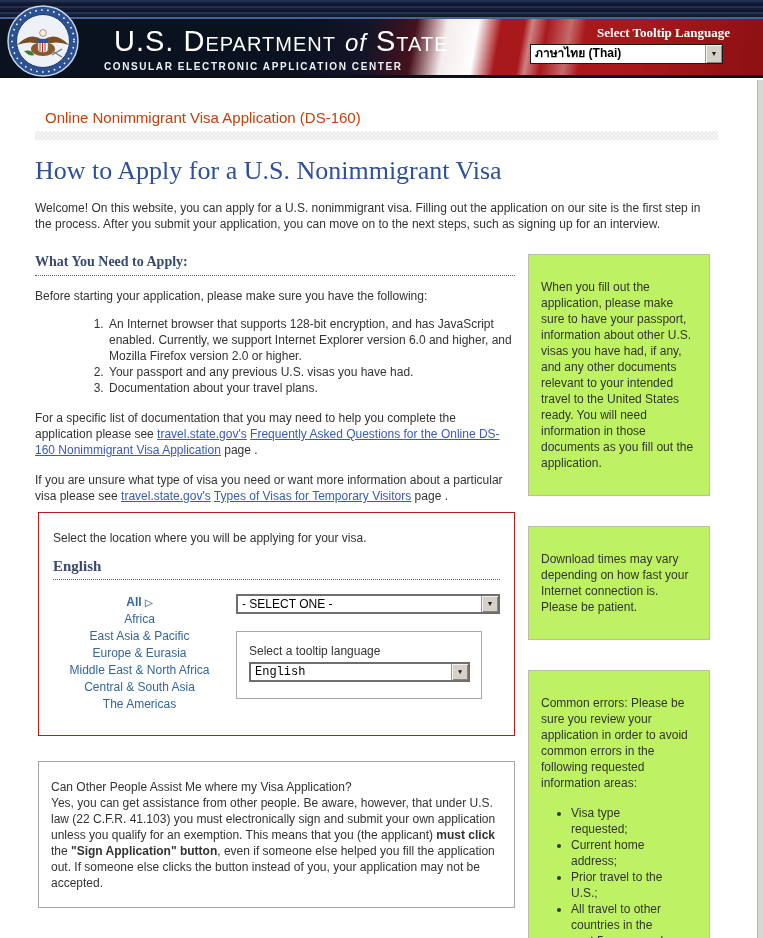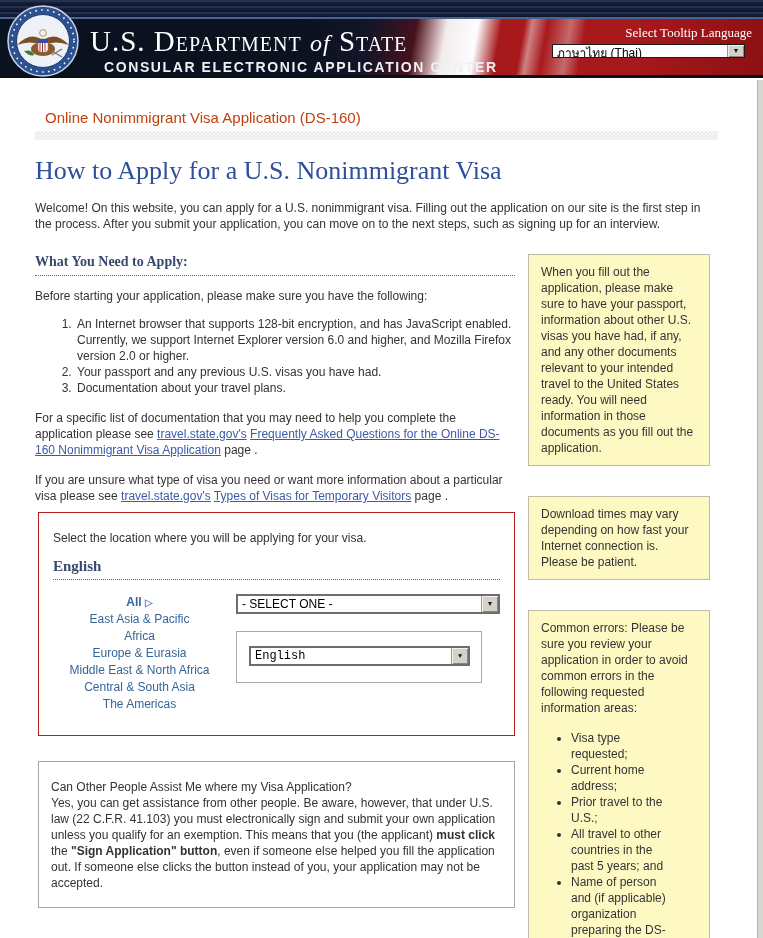--- a/index.html
+++ b/index.html
@@ -19,45 +19,45 @@
     position: relative; height: 59px;
     background:
       linear-gradient(100deg, rgba(255,255,255,0) 54%, rgba(255,255,255,.92) 58%, #fdfdfd 62%, rgba(255,255,255,0) 65%),
       linear-gradient(100deg, rgba(255,255,255,0) 68%, rgba(255,255,255,.45) 69%, rgba(255,255,255,0) 71%, rgba(255,255,255,.35) 74%, rgba(255,255,255,0) 76%),
       linear-gradient(100deg, #0a111f 0%, #0a111f 38%, #131528 48%, #57101a 56%, #a8191c 64%, #a8191c 82%, #8c1013 100%);
     border-bottom: 3px solid #0a0f1a;
   }
   .seal { position: absolute; left: 7px; top: -14px; width: 72px; height: 72px; }
   .brand { position: absolute; left: 90px; top: 7px; color: #fff; }
   .brand-title {
-    font-family: Liberation Serif, serif; font-variant: small-caps;
-    font-size: 29px; line-height: 30px; letter-spacing: 1px; white-space: nowrap;
+    font-family: Liberation Sans, sans-serif; font-variant: small-caps;
+    font-size: 29px; line-height: 30px; letter-spacing: 1px; white-space: nowrap; margin-left: 24px;
   }
   .brand-title .of { font-style: italic; font-variant: normal; font-size: 24px; }
   .brand-sub {
-    font-size: 14px; font-weight: bold; letter-spacing: 1.6px;
+    font-size: 10px; font-weight: bold; letter-spacing: 1.6px;
     color: #eef0f5; margin: 1px 0 0 14px; white-space: nowrap;
   }
-  .lang-area { position: absolute; right: 11px; top: 6px; width: 200px; text-align: right; }
+  .lang-area { position: absolute; right: 33px; top: 6px; width: 200px; text-align: right; font-weight: bold; }
   .lang-label { font-family: "Liberation Serif", serif; font-size: 13px; color: #fff; }
   .lang-select { margin-top: 3px; width: 193px; }
   
   .select {
     display: flex; align-items: stretch; height: 20px;
     background: #fff; border: 2px solid #6e6e6e;
   }
   .select .val { flex: 1 1 auto; padding: 1px 4px 0; font-size: 12px; line-height: 15px;
     white-space: nowrap; overflow: hidden; color: #000; text-align: left; }
   .select .btn {
     flex: 0 0 17px; display: flex; align-items: center; justify-content: center;
     background: #d5d1c8; border-left: 1px solid #999;
     box-shadow: inset 1px 1px 0 #f4f2ee, inset -1px -1px 0 #8a867e;
     font-size: 7px; color: #1a1a1a; cursor: default;
   }
-  .lang-select { border: 1px solid #1a1a1a; height: 14px; }
+  .lang-select { border: 1px solid #1a1a1a; height: 20px; }
   
   .crumb { margin: 32px 45px 0 45px; font-family: Liberation Sans, sans-serif; font-size: 15px; color: #c2410c; }
   .checker {
     margin: 5px 45px 0 35px; width: 683px; height: 9px;
     background: conic-gradient(#eaeaea 25%, #f7f7f7 0 50%, #eaeaea 0 75%, #f7f7f7 0);
     background-size: 4px 4px;
   }
   h1.page-title {
     margin: 17px 45px 0 35px; font-family: "Liberation Serif", serif;
     font-weight: normal; font-size: 26px; line-height: 28px; color: #2d4f9c;
@@ -67,42 +67,42 @@
   .cols { display: flex; margin: 22px 0 0 35px; }
   .leftcol { width: 480px; }
   .sidebar { width: 182px; margin-left: 13px; display: flex; flex-direction: column; }
   
   .sec-head {
     font-family: "Liberation Serif", serif; font-weight: bold; font-size: 14px;
     color: #374a6e; padding-bottom: 5px; border-bottom: 1px dotted #666;
   }
   .intro { margin-top: 12px; }
   ol.need-list { margin: 12px 0 0; padding-left: 40px; }
-  ol.need-list li { padding-left: 2px; }
+  ol.need-list li { padding-left: 2px; margin-left: 32px; }
   p.para { margin-top: 14px; }
   a.inline-link { color: #3c5ba8; text-decoration: underline; cursor: pointer; }
   .loc-head { margin-top: 12px; }
   .loc-box { margin: 8px 0 0 3px; border: 1px solid #b91c1c; padding: 17px 14px 22px; min-height: 212px; }
   .region-head {
     margin-top: 12px; font-family: "Liberation Serif", serif; font-weight: bold; font-size: 15px;
     color: #374a6e; padding-bottom: 5px; border-bottom: 1px dotted #666;
   }
   .region-row { display: flex; margin-top: 14px; }
   .region-links { width: 182px; text-align: right; line-height: 17px; }
   .region-link { color: #336699; cursor: pointer; white-space: nowrap; text-align: center; }
   .region-all { font-weight: bold; }
   .region-arrow { color: #6c85ad; font-size: 10px; }
   .region-right { margin-left: 10px; }
   .select-one { width: 264px; }
   .tooltip-box { margin-top: 17px; border: 1px solid #aaa; width: 246px; padding: 11px 12px 16px; }
   .tooltip-select { width: 221px; margin-top: 3px; font-family: Liberation Mono, monospace; }
   .assist-box { margin: 25px 0 0 3px; border: 1px solid #a5a5a5; padding: 17px 12px 16px; width: 477px; }
   
   .side-box {
-    background: #fef9c3; border: 1px solid #bfbcab; padding: 9px 12px; line-height: 16px;
+    background: #bef264; border: 1px solid #bfbcab; padding: 24px 12px; line-height: 16px;
   }
   .side-box + .side-box { margin-top: 30px; }
   .side-box.tall { height: 390px; }
   .side-box ul { margin: 14px 0 0; padding-left: 30px; }
   .side-box ul li { width: 106px; }
   
   .right-strip {
     position: absolute; right: 0; top: 80px; width: 6px; height: 858px;
     background: #d8d8d2; border-left: 1px solid #b5b5af;
   }
@@ -164,34 +164,35 @@
 
 
     <div class="loc-box">
       <div>Select the location where you will be applying for your visa.</div>
       <div class="region-head">English</div>
       <div class="region-row">
         <div class="region-links">
           <div class="region-link region-all"><span>All</span> <span class="region-arrow">▷</span></div>
           <div>
 
-          <div class="region-link">East Asia &amp; Pacific</div>
-              <div class="region-link">Africa</div>
+          <div class="region-link">Africa</div>
+              <div class="region-link">East Asia &amp; Pacific</div>
               <div class="region-link">Europe &amp; Eurasia</div>
               <div class="region-link">Middle East &amp; North Africa</div>
               <div class="region-link">Central &amp; South Asia</div>
               <div class="region-link">The Americas</div>
             </div>
         </div>
         <div class="region-right">
           <div class="select select-one">
             <span class="val">- SELECT ONE -</span>
             <span class="btn">▼</span>
           </div>
           <div class="tooltip-box">
+            <div>Select a tooltip language</div>
             <div class="select tooltip-select">
               <span class="val">English</span>
               <span class="btn">▼</span>
             </div>
           </div>
         </div>
       </div>
     </div>
 
     <div class="assist-box">

